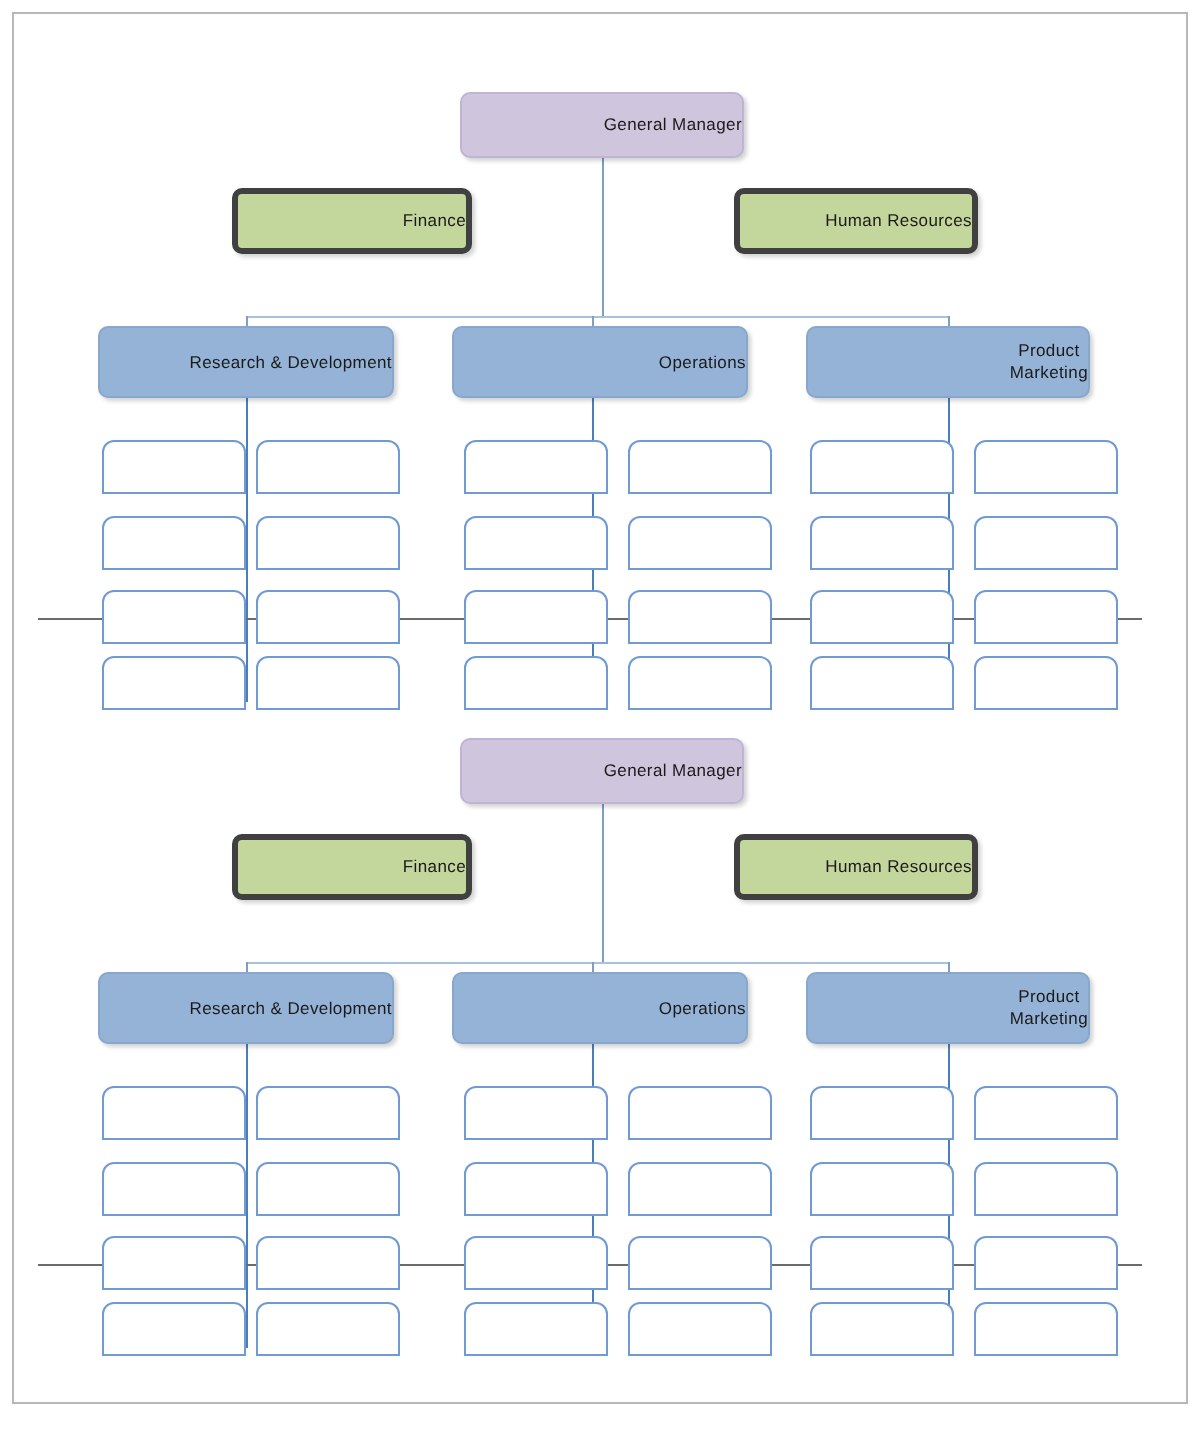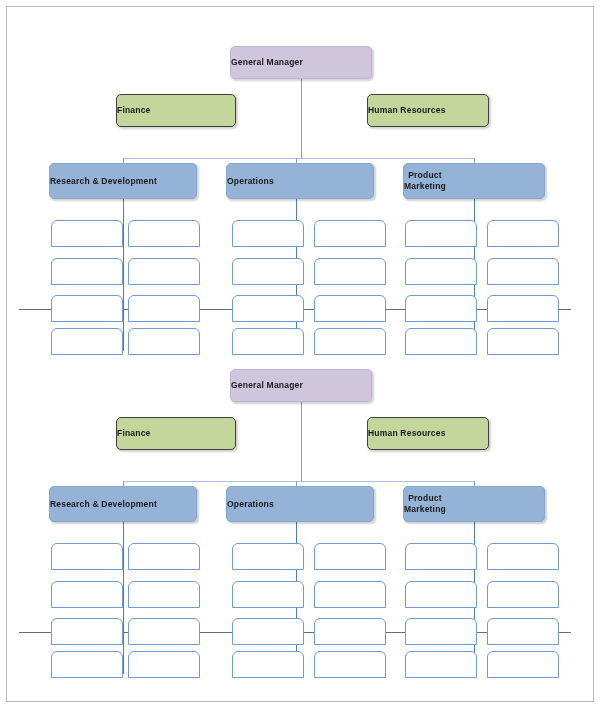--- a/index.html
+++ b/index.html
@@ -20,30 +20,30 @@
   
   .vline{position:absolute;width:1px;background:#7d9fc4;}
   .hline{position:absolute;height:1px;background:#a8c2de;}
   .vstub{position:absolute;width:1px;background:#7d9fc4;}
   .colline{position:absolute;width:1px;background:#4a7ebb;}
   .rowline{position:absolute;height:1px;background:#6b6b6b;}
 
   
   .node{
     position:absolute;
-    display:flex;align-items:center;justify-content:flex-start;
+    display:flex;align-items:center;justify-content:flex-end;
     text-align:center;
-    font-size:8.5px;font-weight:bold;color:#1a1a1a;
+    font-size:8.5px;font-weight:normal;color:#1a1a1a;
     letter-spacing:.2px;line-height:1.25;
     border-radius:5px;
     box-sizing:border-box;
     box-shadow:1.5px 1.5px 2px rgba(0,0,0,.18);
   }
   .node.gm{background:#cfc6de;border:1px solid #c0b4d4;}
-  .node.staff{background:#c3d69b;border:1px solid #404040;}
+  .node.staff{background:#c3d69b;border:3px solid #404040;}
   .node.dept{background:#95b3d7;border:1px solid #87a7cd;}
 
   
   .leaf{
     position:absolute;
     background:#ffffff;
     border:1.3px solid #6f9ad3;
     border-radius:6px 6px 0 0;
     box-sizing:border-box;
   }

